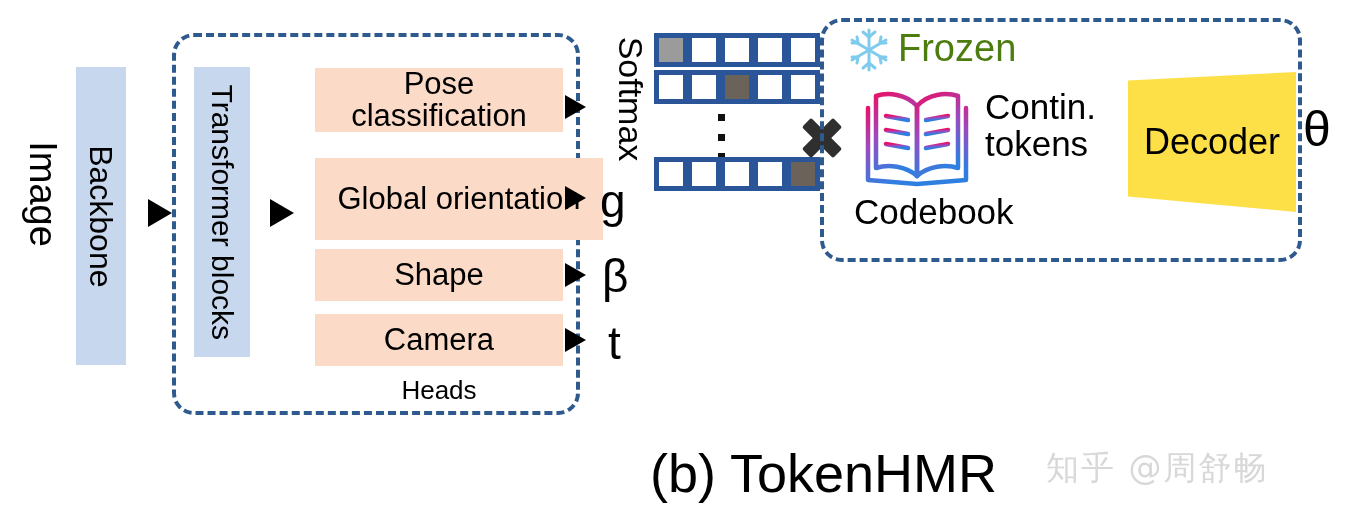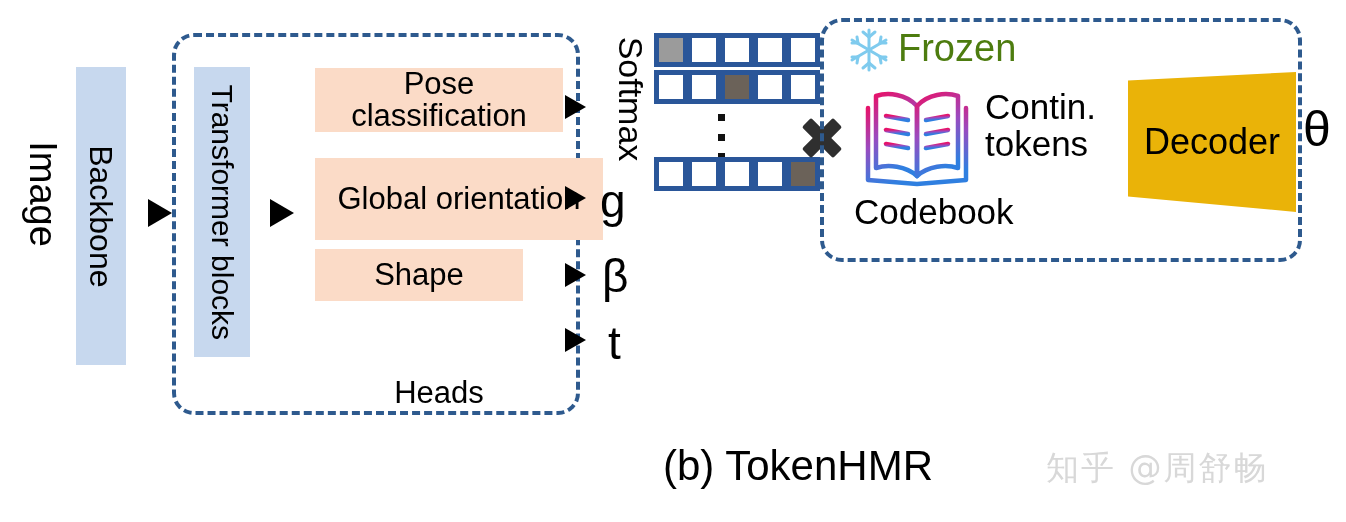--- a/index.html
+++ b/index.html
@@ -89,21 +89,21 @@
   .mult::before,.mult::after{
     content:"";position:absolute;left:50%;top:50%;
     width:13px;height:44px;background:#2f2f2f;
     border-radius:2px;
   }
   .mult::before{transform:translate(-50%,-50%) rotate(45deg);}
   .mult::after{transform:translate(-50%,-50%) rotate(-45deg);}
 
   
   .decoder{
-    background:#eab308;
+    background:#fde047;
     clip-path:polygon(0% 6%, 100% 0%, 100% 100%, 0% 89%);
     display:flex;align-items:center;justify-content:center;
     color:#000;font-size:36px;
   }
 
   
   .txt{color:#000;white-space:pre-line;}
 
   .frozen{
     color:#4d7c0f;
@@ -141,24 +141,25 @@
   </div>
 
   <div class="abs arrow" style="left:270px;top:199px;"></div>
 
   <div class="abs head" style="left:315px;top:68px;width:248px;height:64px;">Pose
 classification</div>
 
   <div class="abs head" style="left:315px;top:158px;width:288px;height:82px;">Global
 orientation</div>
 
-  <div class="abs head" style="left:315px;top:249px;width:208px;height:52px;">Shape</div>
-
-
-  <div class="abs txt" style="left:315px;top:375px;width:248px;text-align:center;font-size:31px;">Heads</div>
+  <div class="abs head" style="left:315px;top:249px;width:248px;height:52px;">Shape</div>
+
+  <div class="abs head" style="left:315px;top:314px;width:248px;height:52px;">Camera</div>
+
+  <div class="abs txt" style="left:315px;top:375px;width:248px;text-align:center;font-size:26px;">Heads</div>
 
   <div class="abs arrow sm" style="left:565px;top:95px;"></div>
   <div class="abs arrow sm" style="left:565px;top:186px;"></div>
   <div class="abs arrow sm" style="left:565px;top:263px;"></div>
   <div class="abs arrow sm" style="left:565px;top:328px;"></div>
 
   <div class="abs vlabel" style="left:551px;top:79px;width:160px;height:40px;transform:rotate(90deg);font-size:34px;">
     <span>Softmax</span>
   </div>
 
@@ -252,17 +253,17 @@
 
   <div class="abs txt" style="left:985px;top:88px;font-size:35px;line-height:1.06;">Contin.
 tokens</div>
 
   <div class="abs txt" style="left:828px;top:192px;font-size:35px;margin-left:26px;">Codebook</div>
 
   <div class="abs decoder" style="left:1128px;top:72px;width:168px;height:140px;">Decoder</div>
 
   <div class="abs txt" style="left:1303px;top:104px;font-size:50px;line-height:50px;">θ</div>
 
-  <div class="abs txt" style="left:650px;top:442px;font-size:42px;margin-left:13px;">(b) TokenHMR</div>
+  <div class="abs txt" style="left:650px;top:442px;font-size:54px;">(b) TokenHMR</div>
 
   <div class="abs wmark" style="left:1046px;top:446px;">知乎 @周舒畅</div>
 
 </div>
 
 </body></html>

